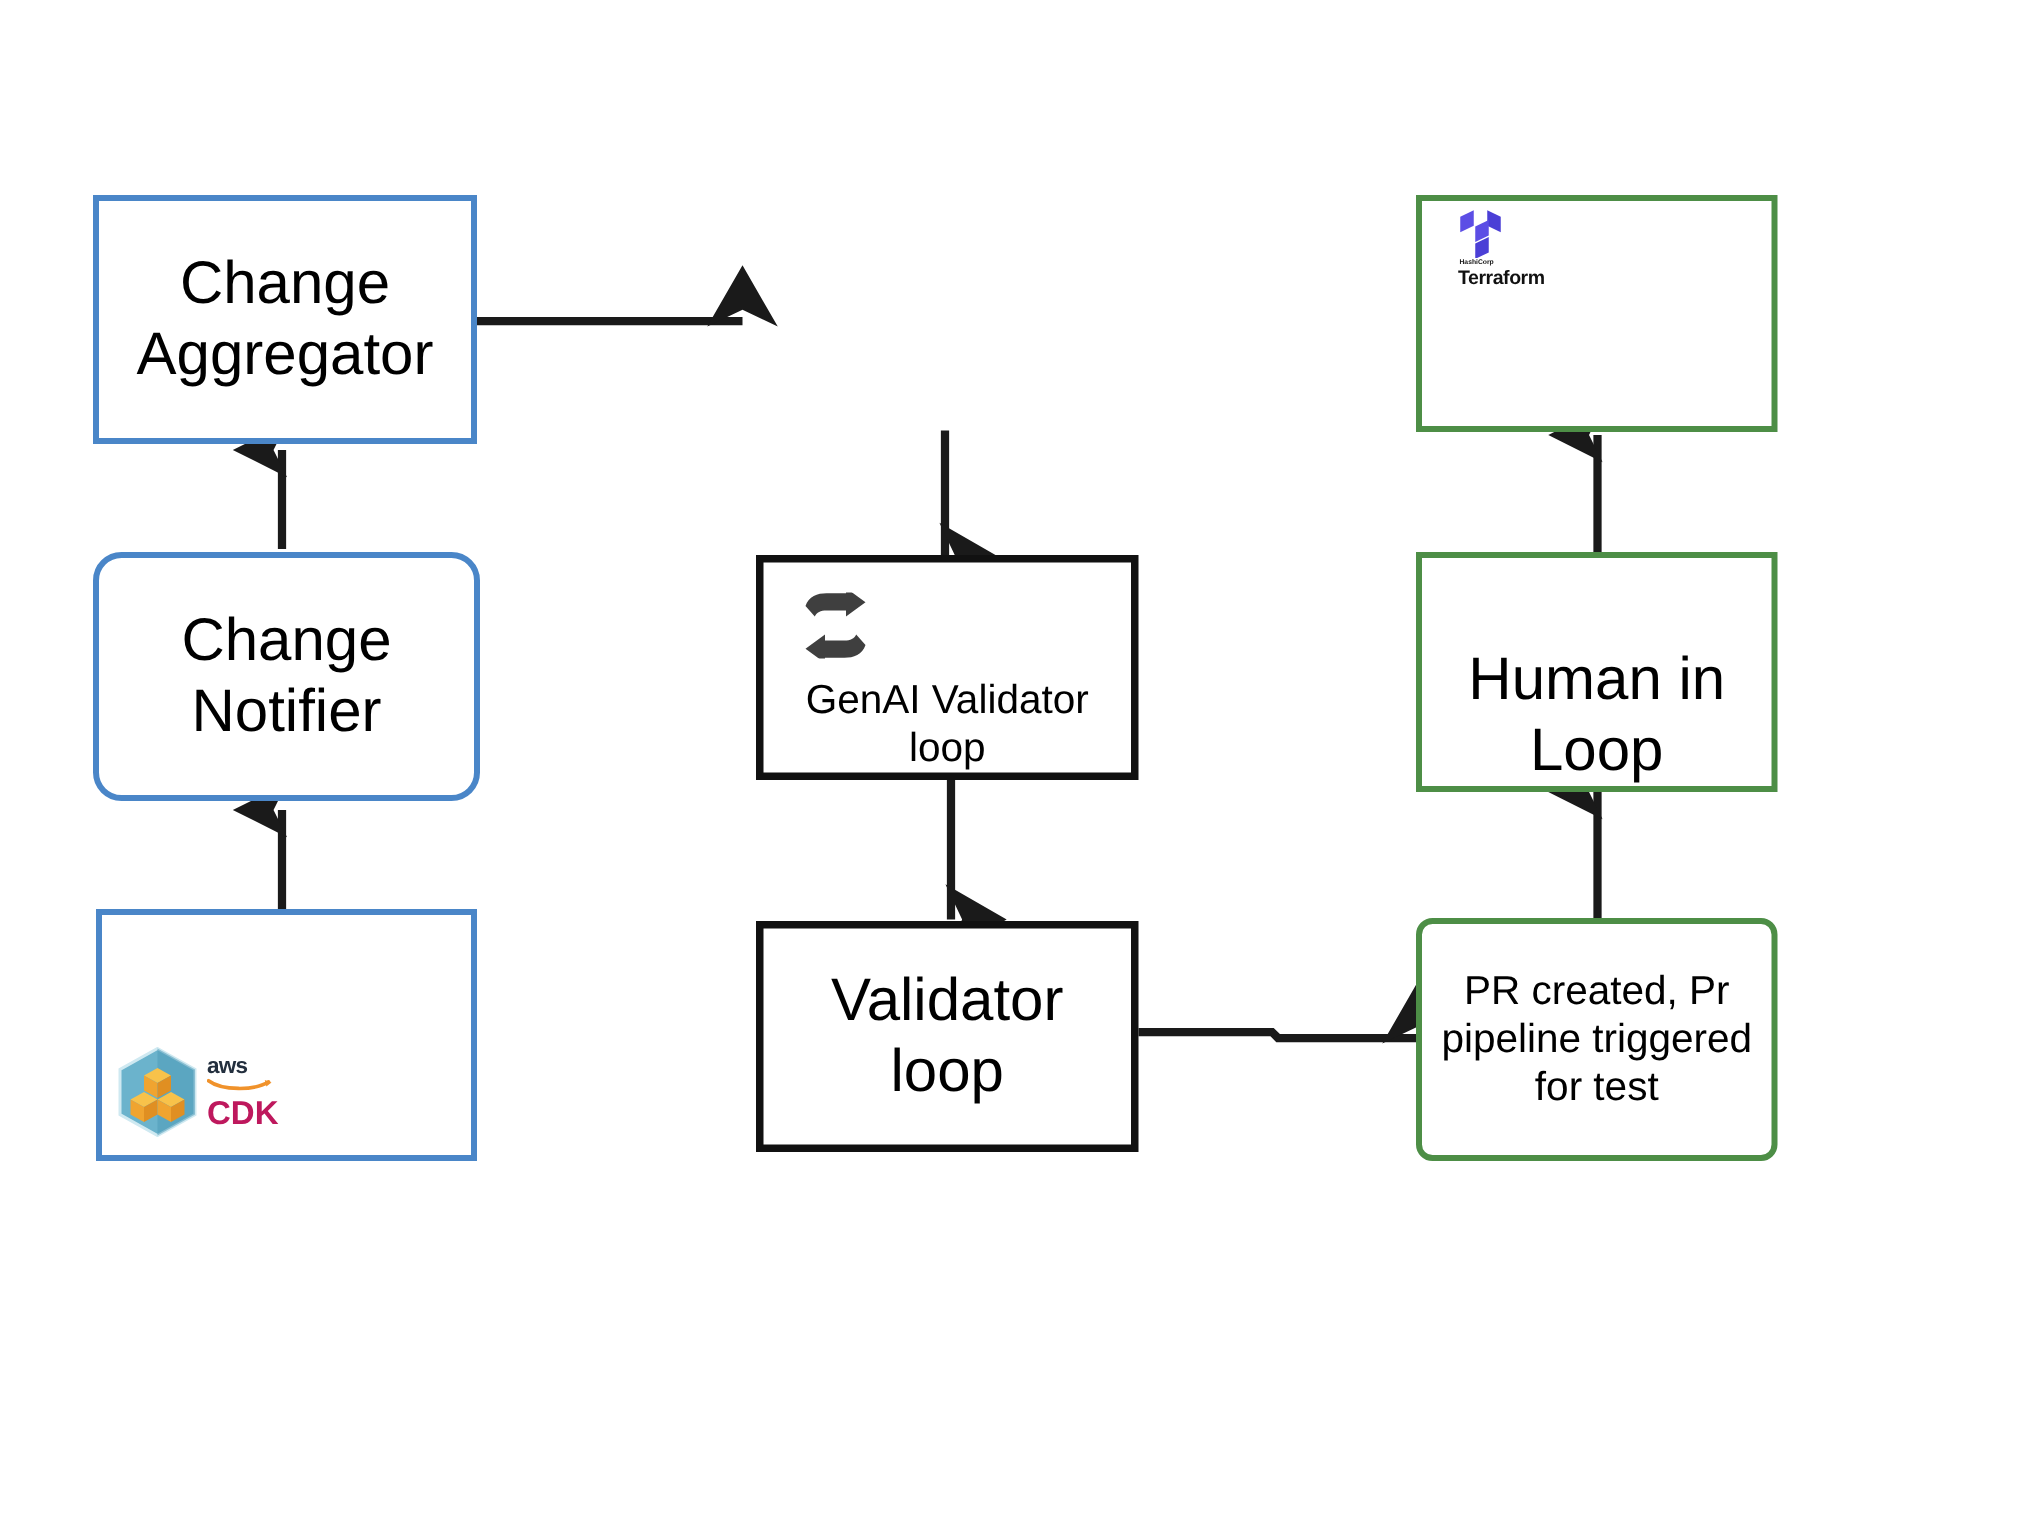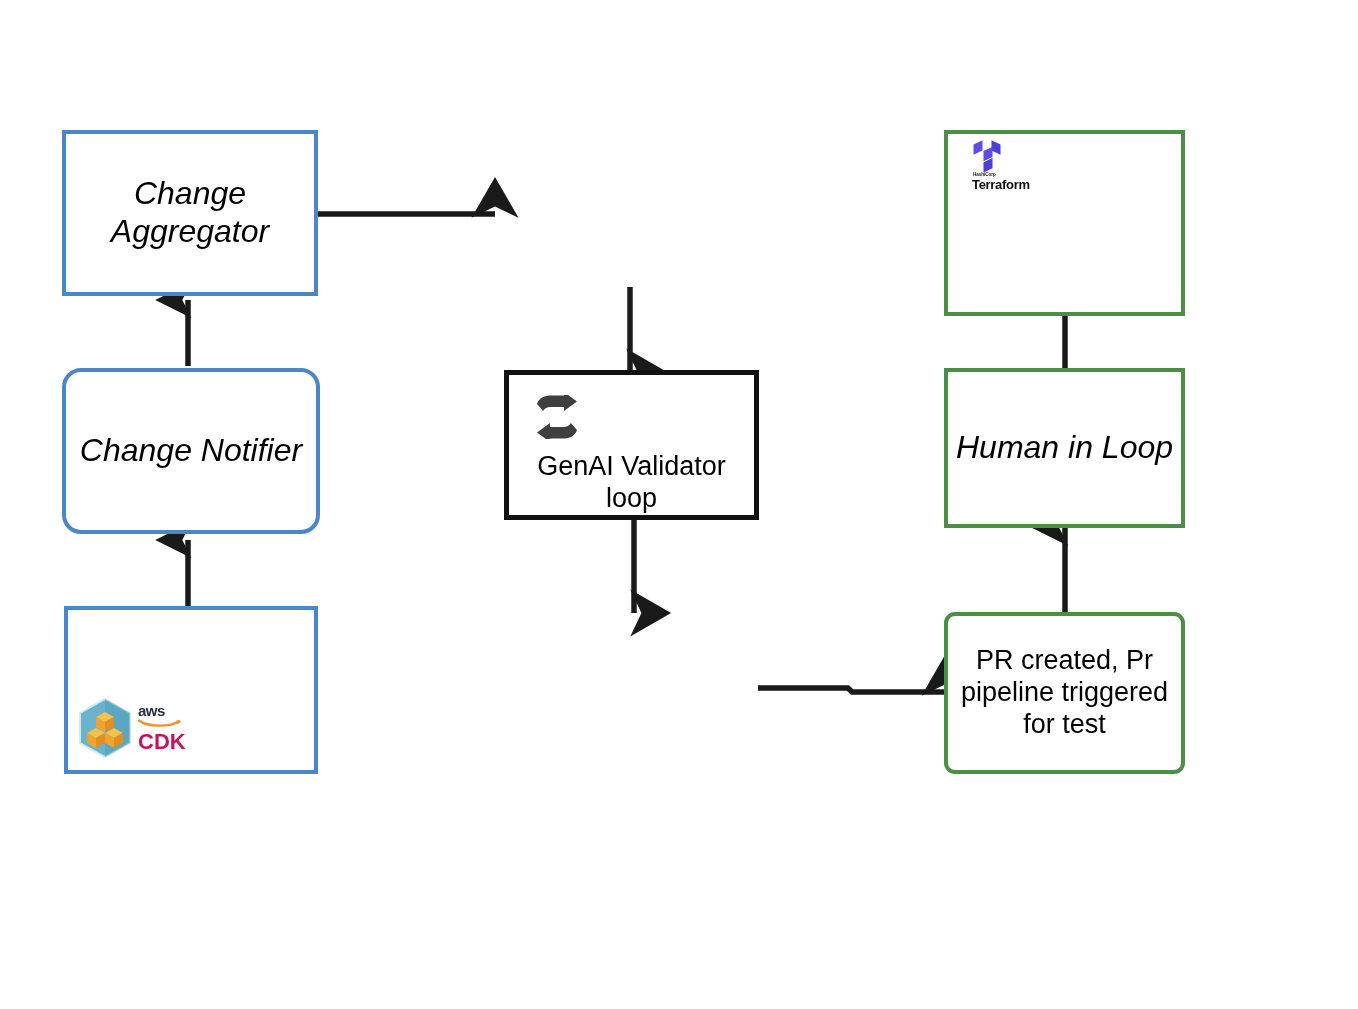--- a/index.html
+++ b/index.html
@@ -38,21 +38,21 @@
   }
   .blue-node {
     border: 4px solid #4a86c8;
   }
   .green-node {
     border: 4px solid #4d8e46;
   }
   .black-node {
     border: 5px solid #111111;
   }
-  .t-24 { font-size: 32px; font-style: italic; }
+  .t-24 { font-size: 40px; }
   .t-22 { font-size: 27px; }
   .t-19 { font-size: 23px; }
 
   
   .cdk-logo {
     position: absolute;
     display: flex;
     align-items: center;
     gap: 6px;
   }
@@ -227,35 +227,38 @@
         <path d="M6 9 C 8 2.5, 14 0.5, 20 0.5 L 33 0.5 L 33 -3 L 46 6.5 L 33 16 L 33 12 L 20 12
                  C 16 12, 13.5 13.2, 12.2 16 Z" fill="#3f3f3f"></path>
 
         <path d="M46 35 C 44 41.5, 38 43.5, 32 43.5 L 19 43.5 L 19 47 L 6 37.5 L 19 28 L 19 32 L 32 32
                  C 36 32, 38.5 30.8, 39.8 28 Z" fill="#3f3f3f"></path>
       </svg>
     </div>
     <span class="label t-22" style="position:absolute; left:0; right:0; top:76px;">GenAI Validator loop</span>
   </div>
 
-
-  <div class="node green-node" style="left:944px; top:130px; width:241px; height:186px;">
+  <div class="node black-node" style="left:504px; top:614px; width:255px; height:154px;">
+    <span class="label t-24">Validator loop</span>
+  </div>
+
+  <div class="node green-node" style="left:944px; top:130px; width:241px; height:158px;">
     <div class="tf-logo" style="left:24px; top:6px;">
       <svg class="tf-mark" viewBox="0 0 30 32">
         <polygon points="1.5,4.5 10.5,0.2 10.5,10.5 1.5,14.8" fill="#5c4ee5"></polygon>
         <polygon points="19.5,0.2 28.5,4.5 28.5,14.8 19.5,10.5" fill="#4b3fd6"></polygon>
         <polygon points="11.5,11.0 20.5,6.7 20.5,17.0 11.5,21.3" fill="#5c4ee5"></polygon>
         <polygon points="11.5,22.3 20.5,18.0 20.5,28.3 11.5,32.6" fill="#4b3fd6"></polygon>
       </svg>
       <span class="tf-hashicorp">HashiCorp</span>
       <span class="tf-word">Terraform</span>
     </div>
   </div>
 
-  <div class="node green-node" style="left:944px; top:368px; width:241px; height:160px;">
+  <div class="node green-node" style="left:944px; top:368px; width:241px; height:160px;align-items:flex-end;">
     <span class="label t-24">Human in Loop</span>
   </div>
 
   <div class="node green-node" style="left:944px; top:612px; width:241px; height:162px;border-radius:11px;">
     <span class="label t-22">PR created, Pr pipeline triggered for test</span>
   </div>
 
 </div>
 
 </body></html>

